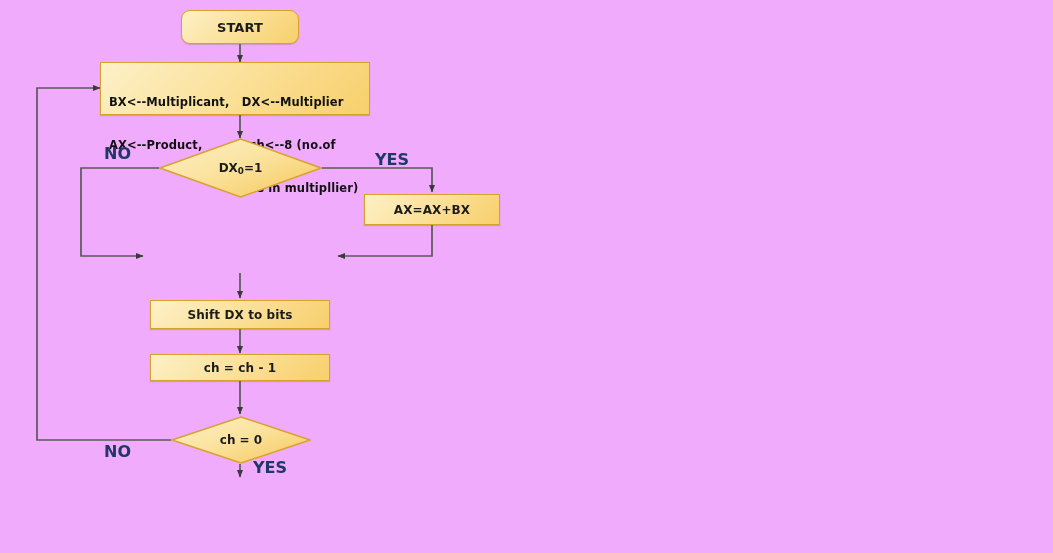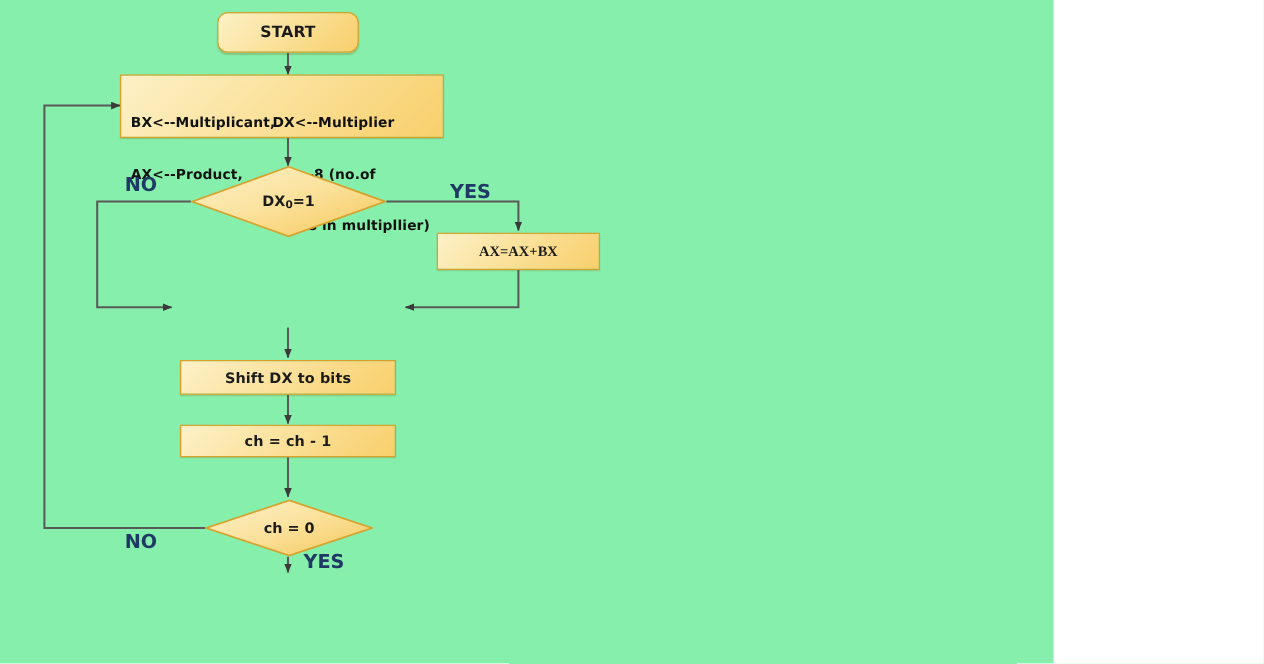--- a/index.html
+++ b/index.html
@@ -8,23 +8,23 @@
     background: #ffffff;
   }
   body {
     width: 1053px;
     height: 553px;
     font-family: "DejaVu Sans", sans-serif;
     overflow: hidden;
   }
   #canvas {
     position: relative;
-    width: 878px;
+    width: 1053px;
     height: 553px;
-    background: #86efac;
+    background: #f0abfc;
   }
   #wires {
     position: absolute;
     left: 0;
     top: 0;
     width: 1053px;
     height: 553px;
   }
 
   
@@ -64,21 +64,21 @@
     display: flex;
     flex-direction: row;
     align-items: flex-start;
     font-weight: bold;
     font-size: 11.5px;
     line-height: 14.2px;
     color: #111;
     white-space: pre;
   }
   .init-col-a { width: 118px; text-align: left; }
-  .init-col-b { text-align: left; }
+  .init-col-b { text-align: center; }
 
   
   .diamond {
     position: absolute;
   }
   .diamond svg { position: absolute; left: 0; top: 0; }
   .diamond .dtext {
     position: absolute;
     left: 0; top: 0;
     width: 100%; height: 100%;
@@ -173,21 +173,21 @@
       <span>DX</span>
         <sub>0</sub>
         <span>=1</span>
     </div>
   </div>
 
   <div class="edge-label" style="left:104px; top:144px;">NO</div>
 
   <div class="edge-label" style="left:375px; top:150px;">YES</div>
 
-  <div class="node proc" id="add-box" style="left:364px; top:194px; width:136px; height:31px; font-size:12px;font-family:Liberation Serif, serif;">
+  <div class="node proc" id="add-box" style="left:364px; top:194px; width:136px; height:31px; font-size:12px;">
     <span class="label">AX=AX+BX</span>
   </div>
 
 
   <div class="node proc" id="shift-dx-box" style="left:150px; top:300px; width:180px; height:29px; font-size:12px;">
     <span class="label">Shift DX to bits</span>
   </div>
 
   <div class="node proc" id="dec-ch-box" style="left:150px; top:354px; width:180px; height:27px; font-size:12px;justify-content:center;">
     <span class="label">ch = ch - 1</span>

